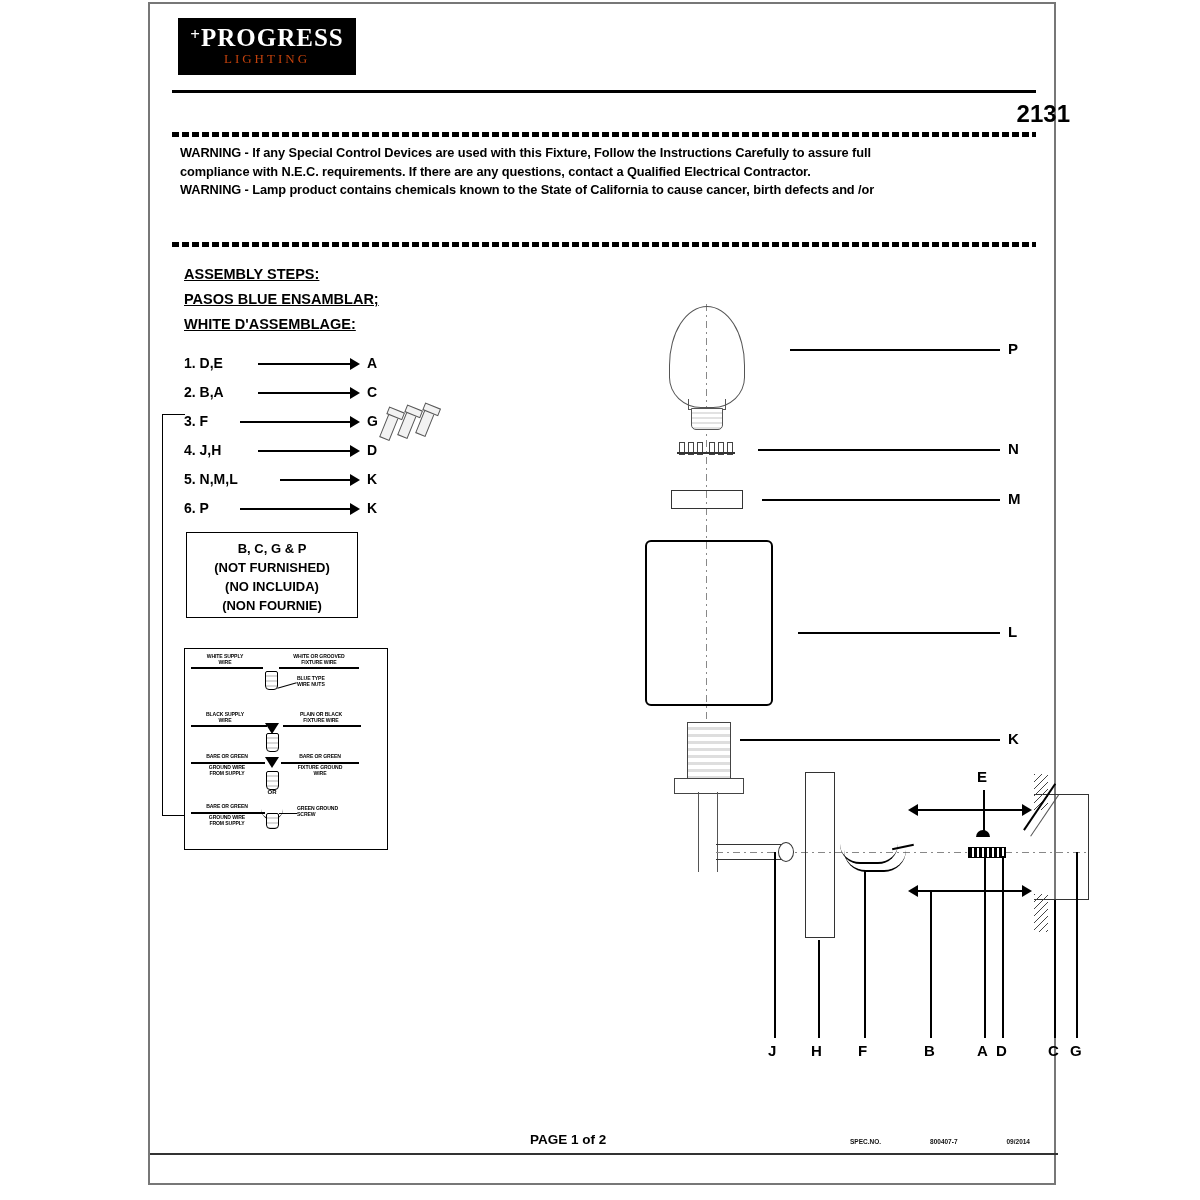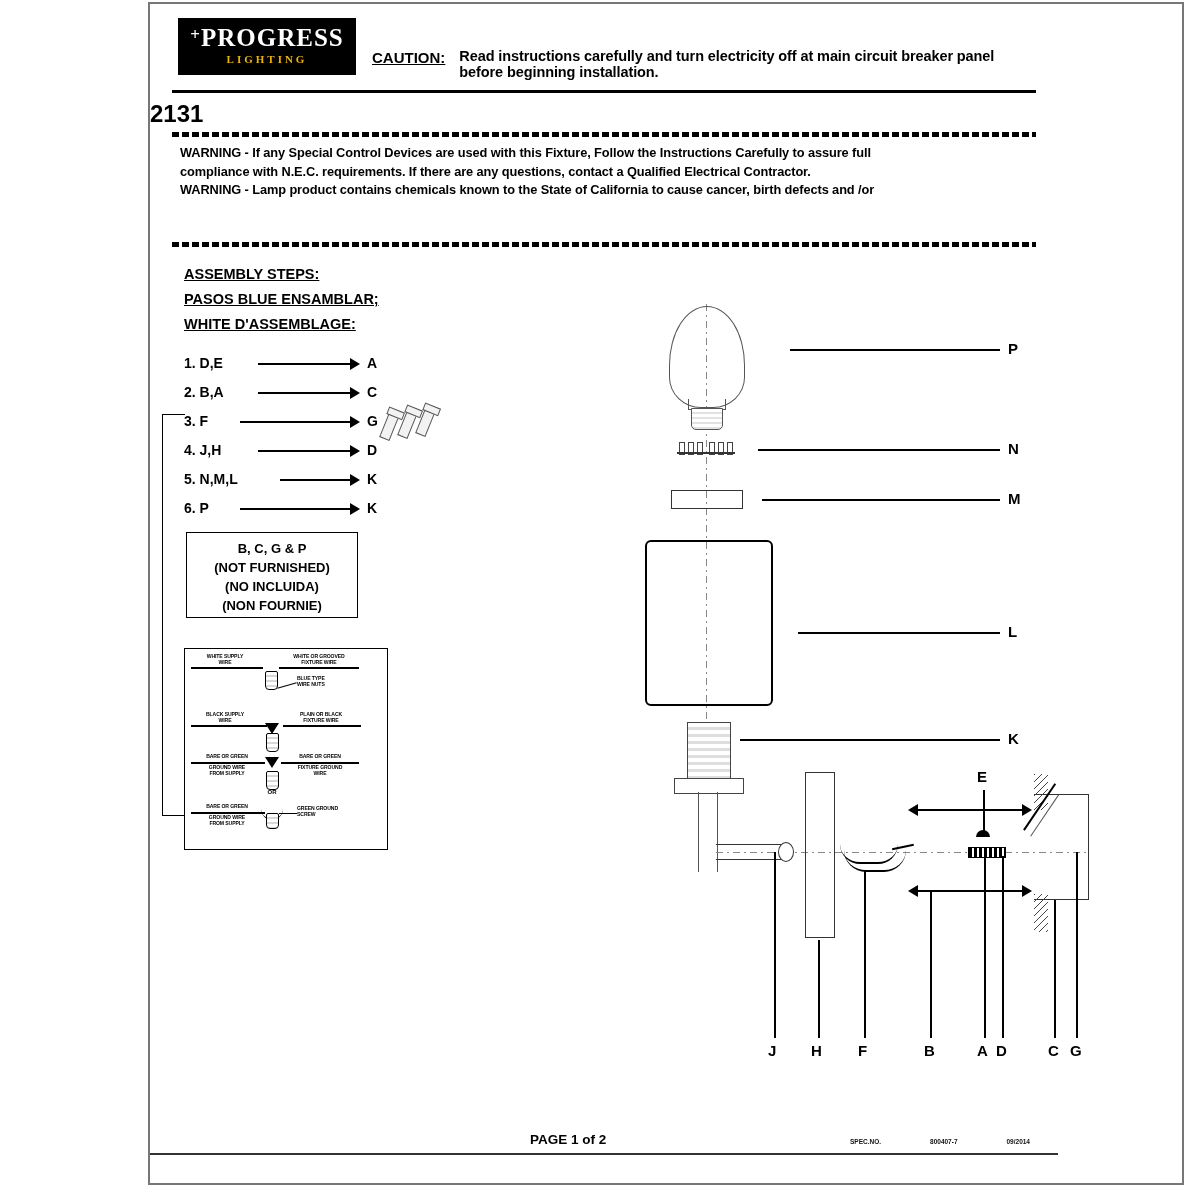--- a/index.html
+++ b/index.html
@@ -11,21 +11,21 @@
     width: 1200px;
     height: 1200px;
     font-family: "Liberation Sans", sans-serif;
     color: #000;
     overflow: hidden;
   }
   #page {
     position: absolute;
     left: 148px;
     top: 2px;
-    width: 1036px;
+    width: 908px;
     height: 1183px;
     border: 2px solid #777;
     background: #fff;
     box-sizing: border-box;
   }
 
   
   #header {
     position: absolute;
     left: 0; top: 0;
@@ -45,26 +45,25 @@
     font-size: 25px;
     letter-spacing: 1px;
     font-weight: 700;
     margin-top: 3px;
     line-height: 28px;
     white-space: nowrap;
   }
   #logo-main .plus { font-size: 17px; vertical-align: 6px; }
   #logo-sub {
     font-family: "Liberation Serif", serif;
-    font-size: 11px;
+    font-size: 13px;
     letter-spacing: 3px;
     line-height: 14px;
-    color: #eab308;
+    color: #c2410c;
     white-space: nowrap;
-    font-weight: bold;
   }
   #title {
     position: absolute;
     left: 222px; top: 8px;
     width: 660px;
     text-align: center;
     font-size: 29px;
     font-weight: 700;
     letter-spacing: -0.3px;
     white-space: nowrap;
@@ -93,23 +92,23 @@
   #hdr-rule {
     position: absolute;
     left: 22px; top: 86px;
     width: 864px; height: 3px;
     background: #000;
   }
 
   
   #model-no {
     position: absolute;
-    left: 0; top: 96px;
+    left: 12px; top: 96px;
     width: 908px;
-    text-align: left;
+    text-align: right;
     font-size: 24px;
     font-weight: 700;
   }
 
   
   .dashrule {
     position: absolute;
     left: 22px;
     width: 864px;
     height: 5px;
@@ -463,24 +462,20 @@
 
   <div id="header">
     <div id="logo-box">
       <div id="logo-main">
         <span class="plus">+</span><span>PROGRESS</span>
       </div>
       <div id="logo-sub">LIGHTING</div>
     </div>
 
 
-    <div id="caution-row">
-      <div id="caution-label">CAUTION:</div>
-      <div id="caution-text">Read instructions carefully and turn electricity off at main circuit breaker panel before beginning installation.</div>
-    </div>
     <div id="hdr-rule"></div>
   </div>
 
   <div id="model-no">2131</div>
 
   <div class="dashrule" id="dash-top"></div>
   <div id="warnings">
     <p>WARNING - If any Special Control Devices are used with this Fixture, Follow the Instructions Carefully to assure full</p>
     <p>compliance with N.E.C. requirements. If there are any questions, contact a Qualified Electrical Contractor.</p>
     <p>WARNING - Lamp product contains chemicals known to the State of California to cause cancer, birth defects and /or</p>

